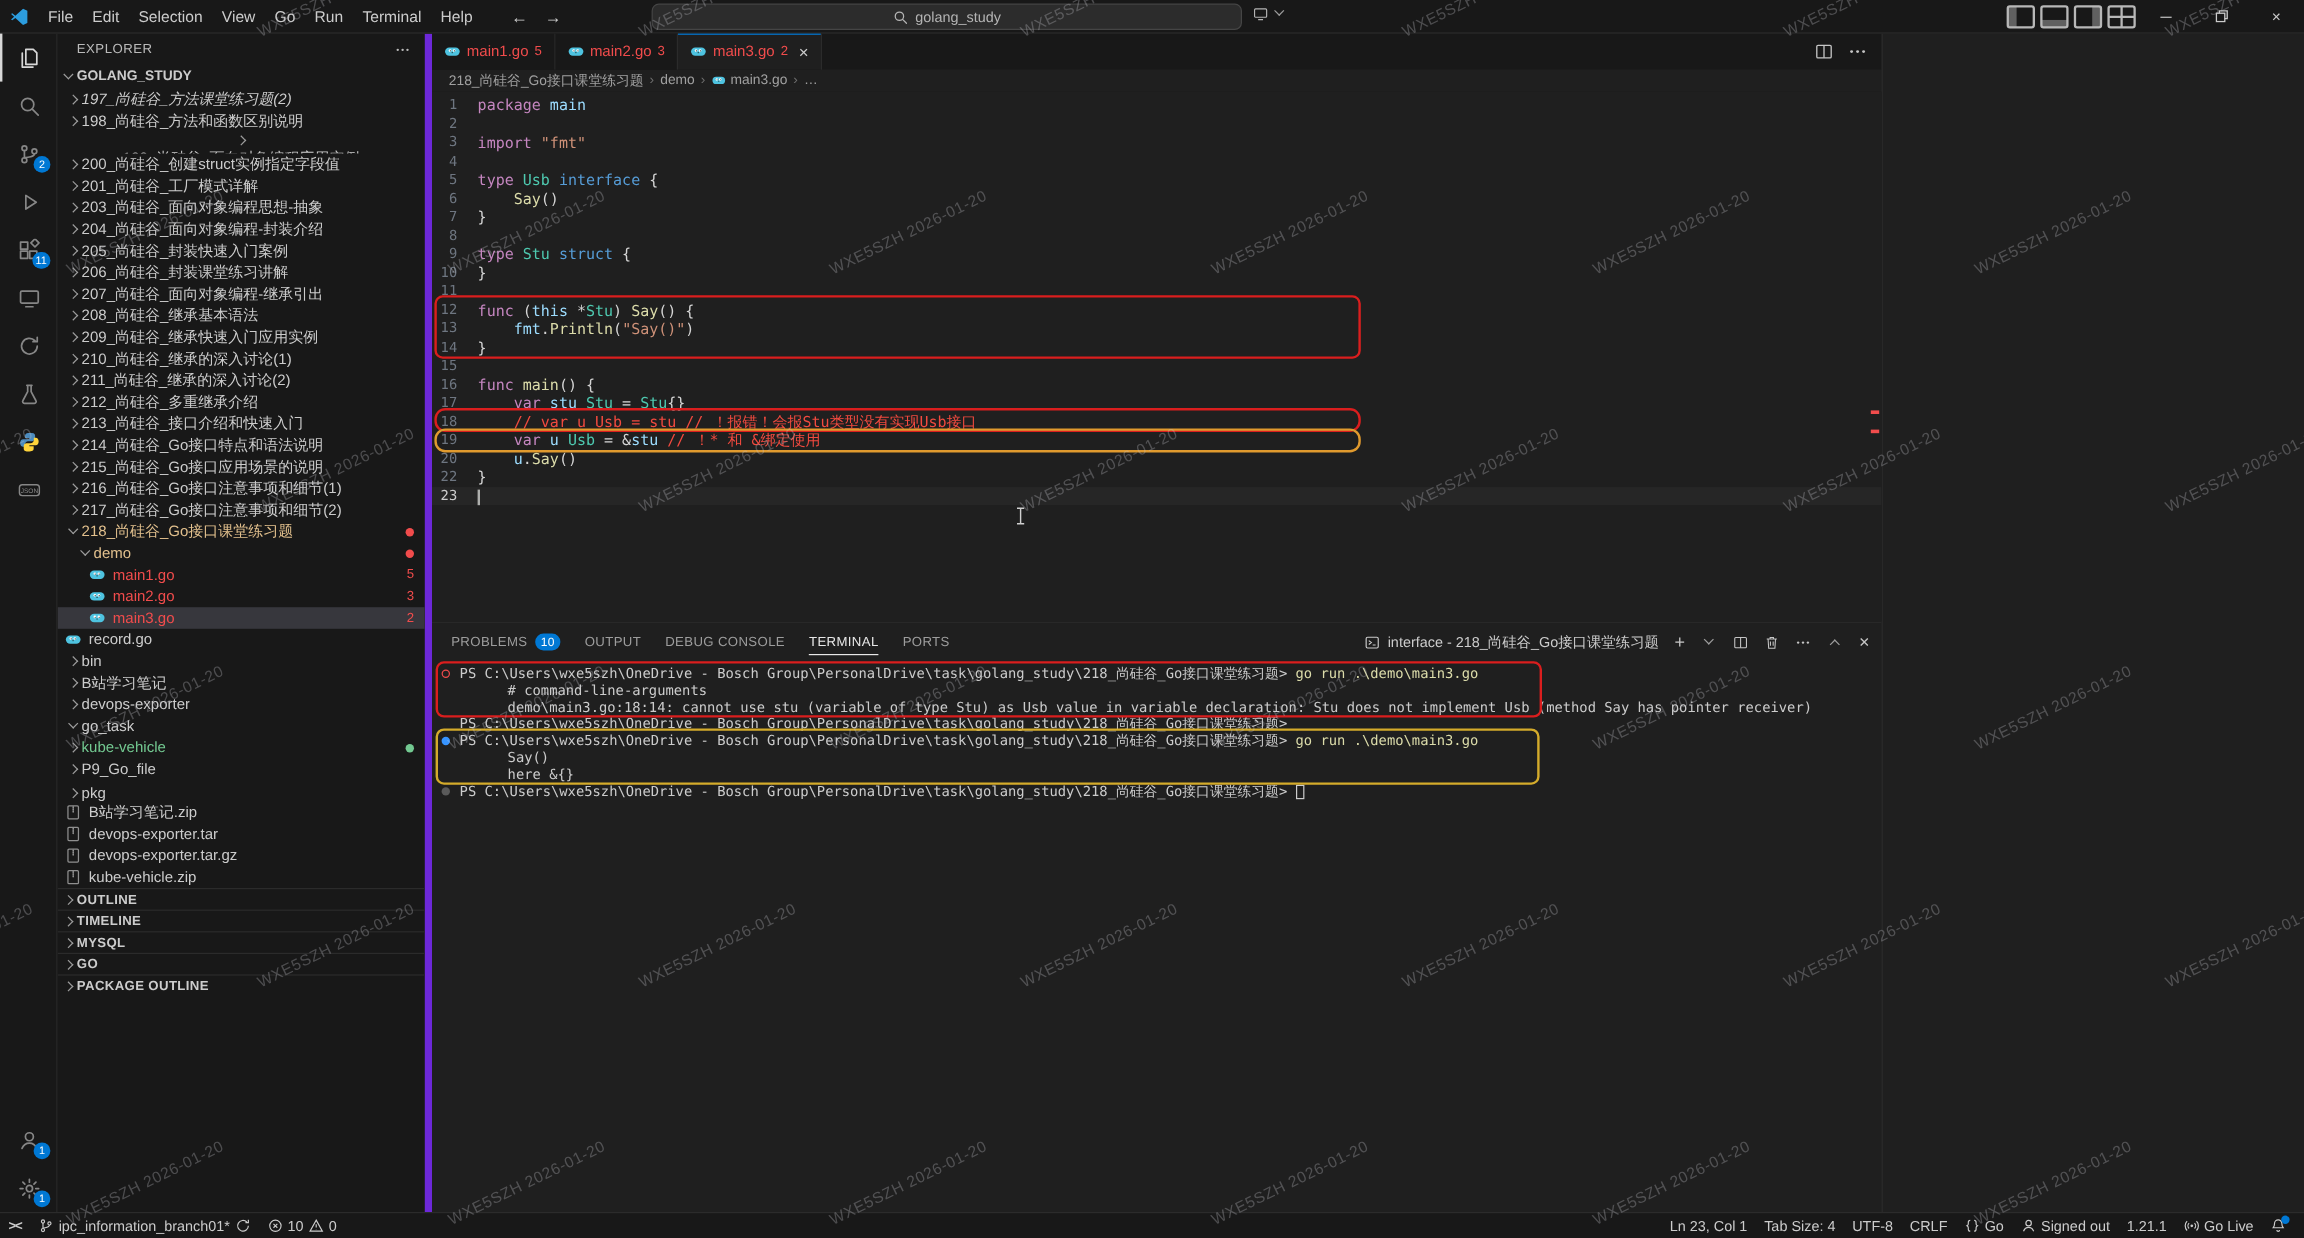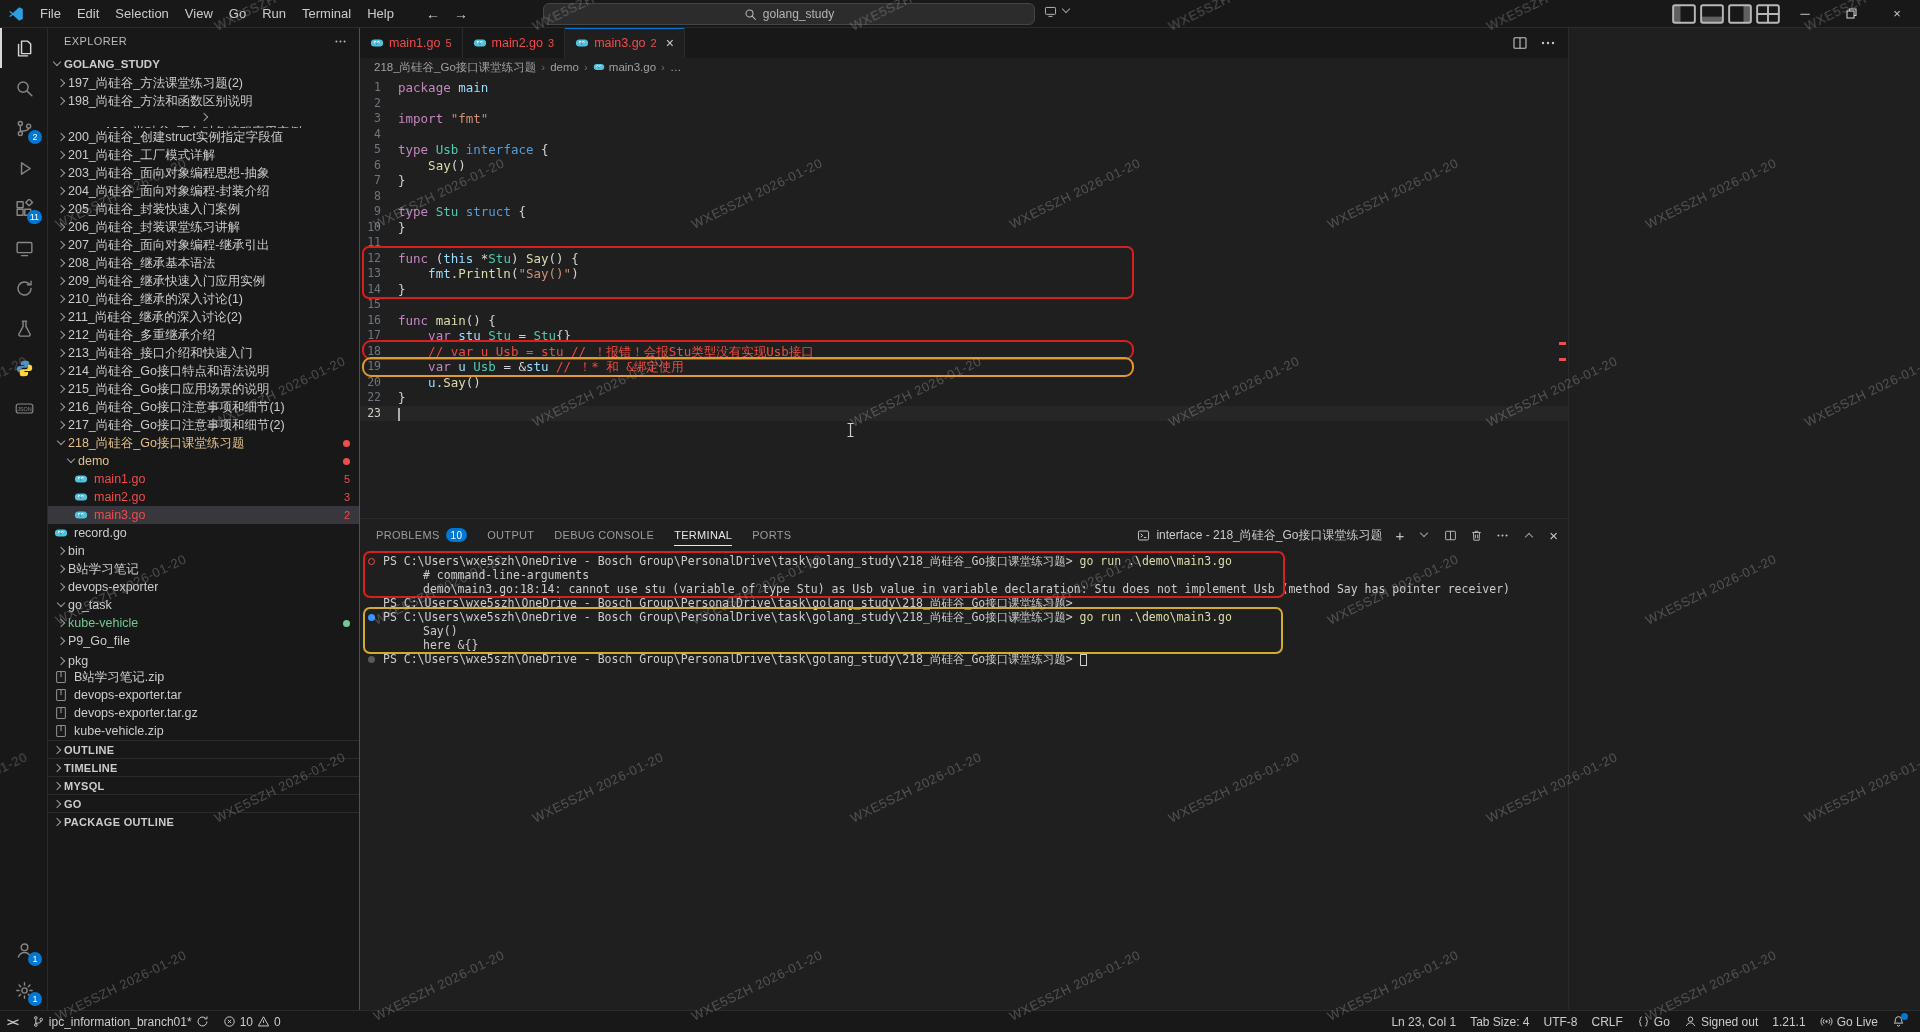--- a/index.html
+++ b/index.html
@@ -31,21 +31,21 @@
   #activitybar { width:48px; background:#181818; border-right:1px solid #2b2b2b; display:flex;
     flex-direction:column; justify-content:space-between; flex:none; }
   .ab-item { height:40px; display:flex; align-items:center; justify-content:center; position:relative;
     color:#868686; border-left:2px solid transparent; }
   .ab-item.active { color:#d7d7d7; border-left:2px solid #d7d7d7; }
   .ab-item svg { width:19px; height:19px; }
   .ab-badge { position:absolute; right:5px; bottom:4px; background:#0078d4; color:#fff; font-size:9px;
     min-width:14px; height:14px; border-radius:8px; display:flex; align-items:center; justify-content:center; padding:0 3px; }
 
   
-  #sidebar { width:312px; background:#181818; border-right:1px solid #6d28d9; flex:none; font-size:12.5px; overflow:hidden; }
+  #sidebar { width:312px; background:#181818; border-right:6px solid #6d28d9; flex:none; font-size:12.5px; overflow:hidden; }
   .sb-header { height:26px; display:flex; align-items:center; justify-content:space-between;
     padding:0 12px 0 16px; font-size:11px; color:#bbbbbb; letter-spacing:.4px; }
   .sb-root { height:20px; display:flex; align-items:center; font-weight:bold; font-size:11.5px; color:#cccccc; padding-left:2px; }
   .trow { display:flex; align-items:center; height:18px; padding-right:6px; cursor:pointer; white-space:nowrap; }
   .trow.sel { background:#37373d; }
   .chev { width:14px; height:14px; flex:none; position:relative; }
   .chev::before { content:""; position:absolute; left:4px; top:4px; width:5px; height:5px;
     border-right:1.2px solid #9d9d9d; border-bottom:1.2px solid #9d9d9d; transform:rotate(-45deg); }
   .chev.down::before { transform:rotate(45deg); left:4px; top:2px; }
   .chev.up::before { transform:rotate(-135deg); top:6px; }
@@ -335,21 +335,21 @@
               <circle cx="8" cy="8" r="1.2"></circle>
               <circle cx="13" cy="8" r="1.2"></circle>
             </svg>
         </span>
       </div>
       <div class="sb-root">
         <span class="chev down"></span>
         <span>GOLANG_STUDY</span>
       </div>
       <div id="tree">
-          <div class="trow" style="padding-left: 6px;">
+          <div class="trow" style="padding-left: 6px; font-style: italic;">
             <span class="chev"></span>
             <span class="tlabel">197_尚硅谷_方法课堂练习题(2)</span>
             <span class="tspace"></span>
           </div>
           <div class="trow" style="padding-left: 6px;">
             <span class="chev"></span>
             <span class="tlabel">198_尚硅谷_方法和函数区别说明</span>
             <span class="tspace"></span>
           </div>
           <div class="trow" style="padding-left: 6px; flex-direction: column;">

